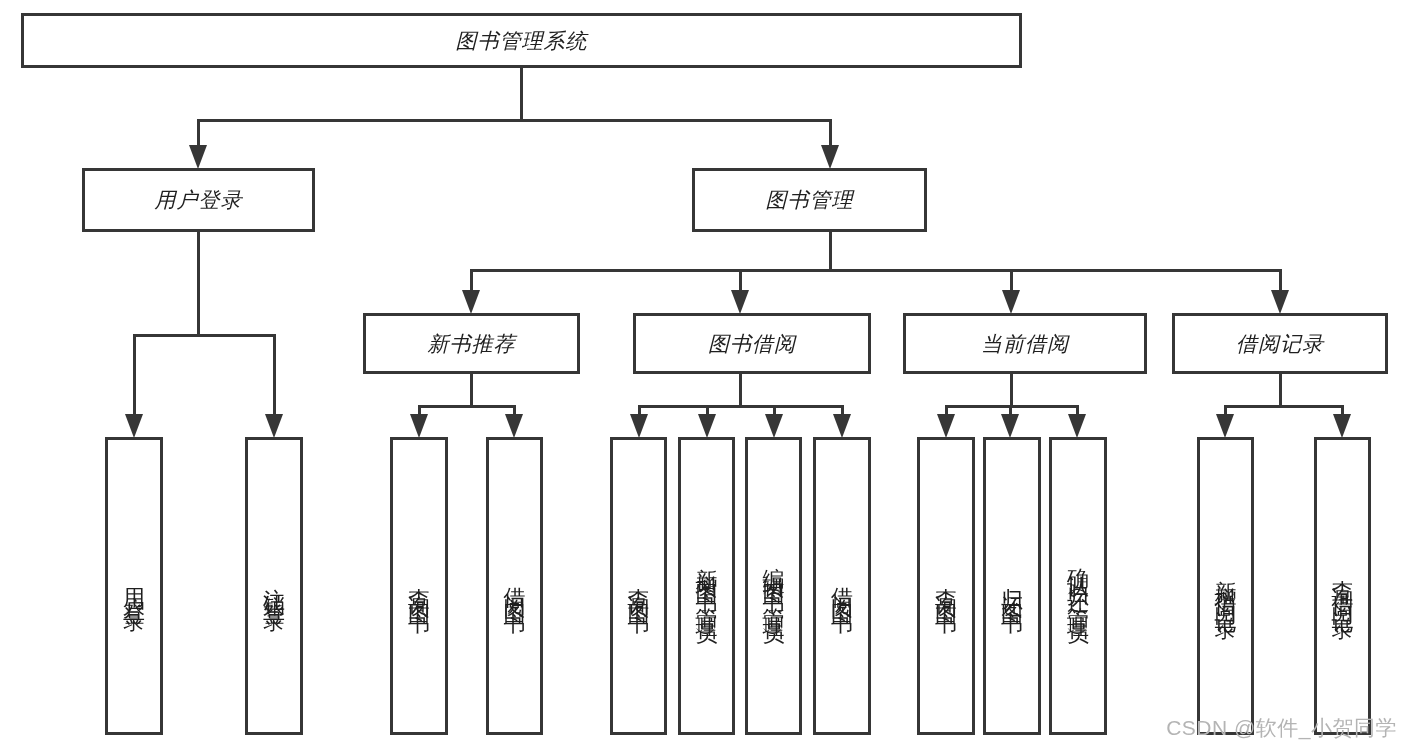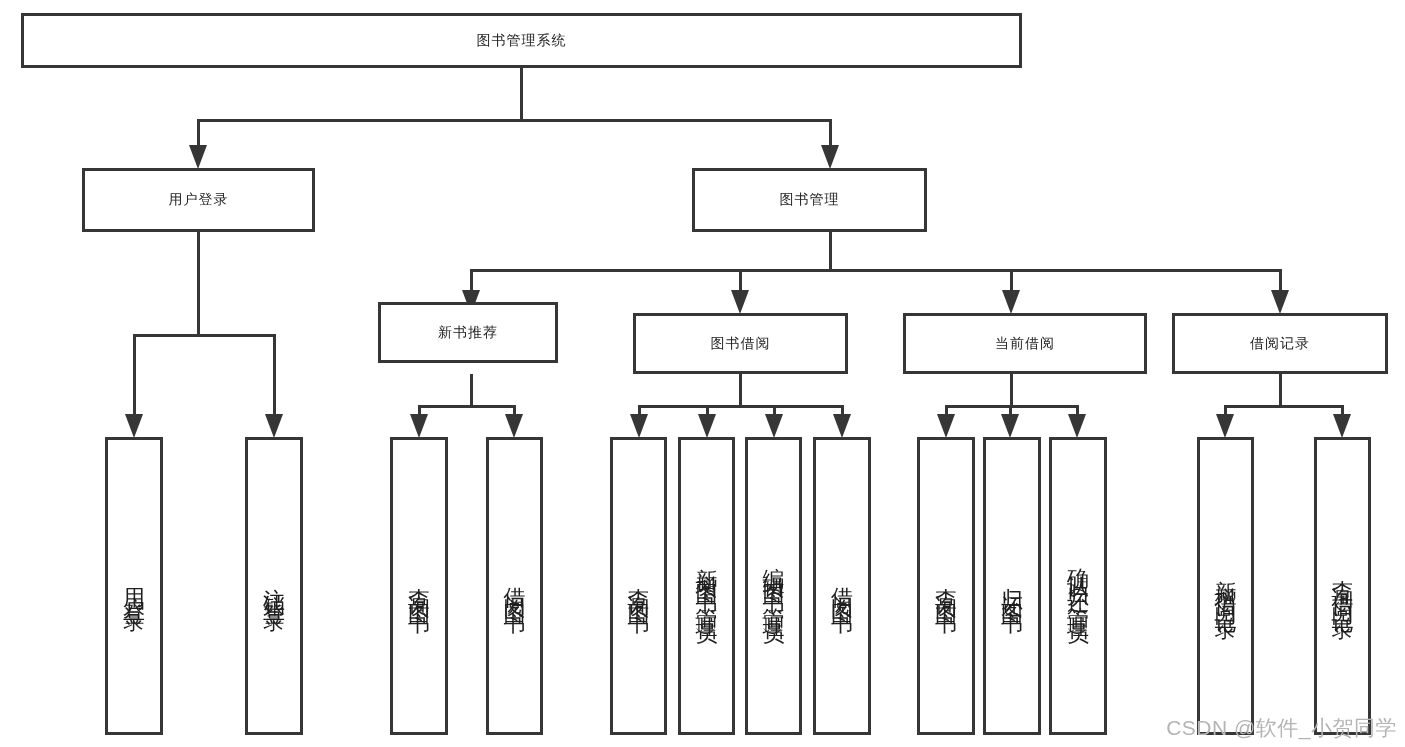--- a/index.html
+++ b/index.html
@@ -20,23 +20,24 @@
   .node {
     position: absolute;
     background: #ffffff;
     border: 3px solid #363636;
     display: flex;
     align-items: center;
     justify-content: center;
     color: #1f1f1f;
   }
   .node-h .node-label {
-    font-size: 14px;
+    font-size: 21px;
     letter-spacing: 1px;
     white-space: nowrap;
+    font-style: italic;
   }
   .node-v .node-label {
     writing-mode: vertical-rl;
     font-size: 22px;
     line-height: 1;
     letter-spacing: 8px;
     white-space: nowrap;
   }
   .watermark {
     position: absolute;
@@ -109,24 +110,24 @@
   <div id="nodes">
       <div class="node node-h" style="left: 21px; top: 13px; width: 1001px; height: 55px; border-color: rgb(54, 54, 54);">
         <span class="node-label" style="color: rgb(31, 31, 31);">图书管理系统</span>
       </div>
       <div class="node node-h" style="left: 82px; top: 168px; width: 233px; height: 64px; border-color: rgb(54, 54, 54);">
         <span class="node-label" style="color: rgb(31, 31, 31);">用户登录</span>
       </div>
       <div class="node node-h" style="left: 692px; top: 168px; width: 235px; height: 64px; border-color: rgb(54, 54, 54);">
         <span class="node-label" style="color: rgb(31, 31, 31);">图书管理</span>
       </div>
-      <div class="node node-h" style="left: 363px; top: 302px; width: 180px; height: 61px; border-color: rgb(54, 54, 54); margin-left: 15px;">
+      <div class="node node-h" style="left: 363px; top: 313px; width: 217px; height: 61px; border-color: rgb(54, 54, 54);">
         <span class="node-label" style="color: rgb(31, 31, 31);">新书推荐</span>
       </div>
-      <div class="node node-h" style="left: 633px; top: 313px; width: 215px; height: 61px; border-color: rgb(54, 54, 54); align-items: center;">
+      <div class="node node-h" style="left: 633px; top: 313px; width: 238px; height: 61px; border-color: rgb(54, 54, 54); align-items: center;">
         <span class="node-label" style="color: rgb(31, 31, 31);">图书借阅</span>
       </div>
       <div class="node node-h" style="left: 903px; top: 313px; width: 244px; height: 61px; border-color: rgb(54, 54, 54);">
         <span class="node-label" style="color: rgb(31, 31, 31);">当前借阅</span>
       </div>
       <div class="node node-h" style="left: 1172px; top: 313px; width: 216px; height: 61px; border-color: rgb(54, 54, 54);">
         <span class="node-label" style="color: rgb(31, 31, 31);">借阅记录</span>
       </div>
       <div class="node node-v" style="left: 105px; top: 437px; width: 58px; height: 298px; border-color: rgb(54, 54, 54);">
         <span class="node-label" style="color: rgb(31, 31, 31);">用户登录</span>

